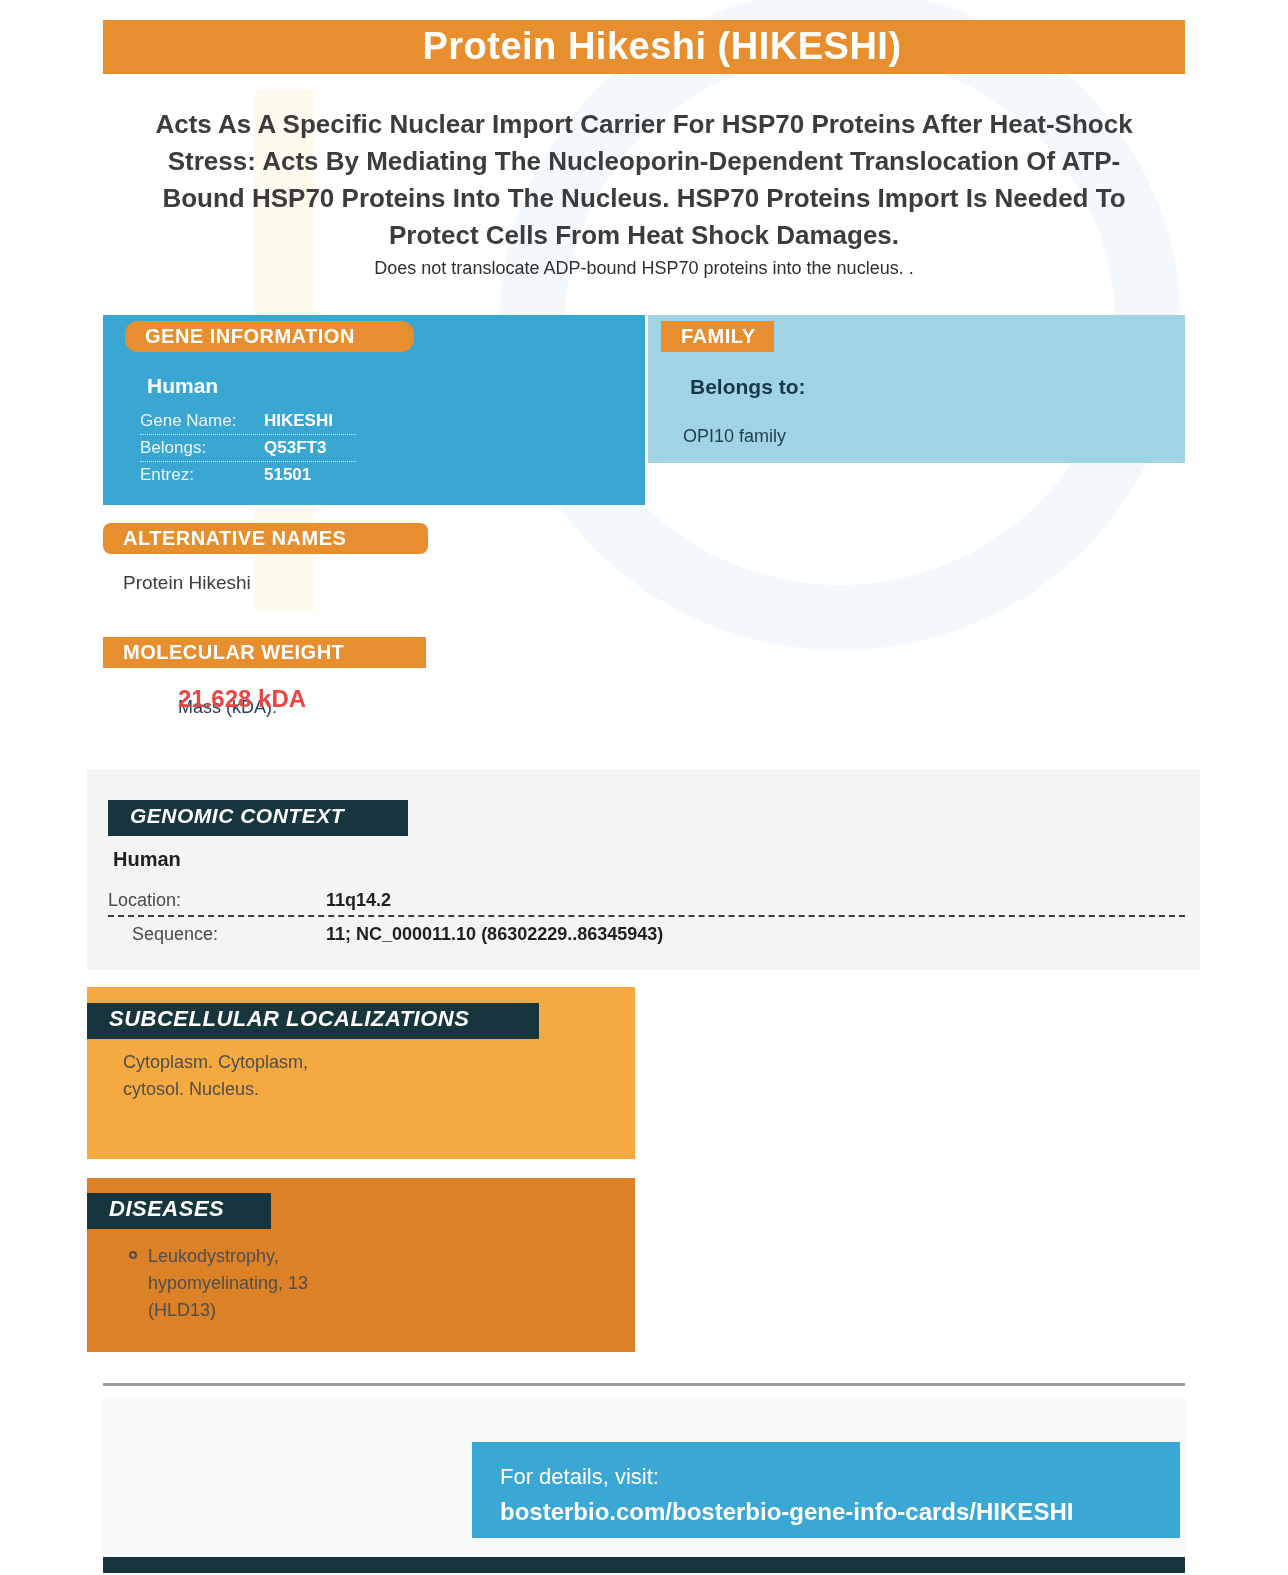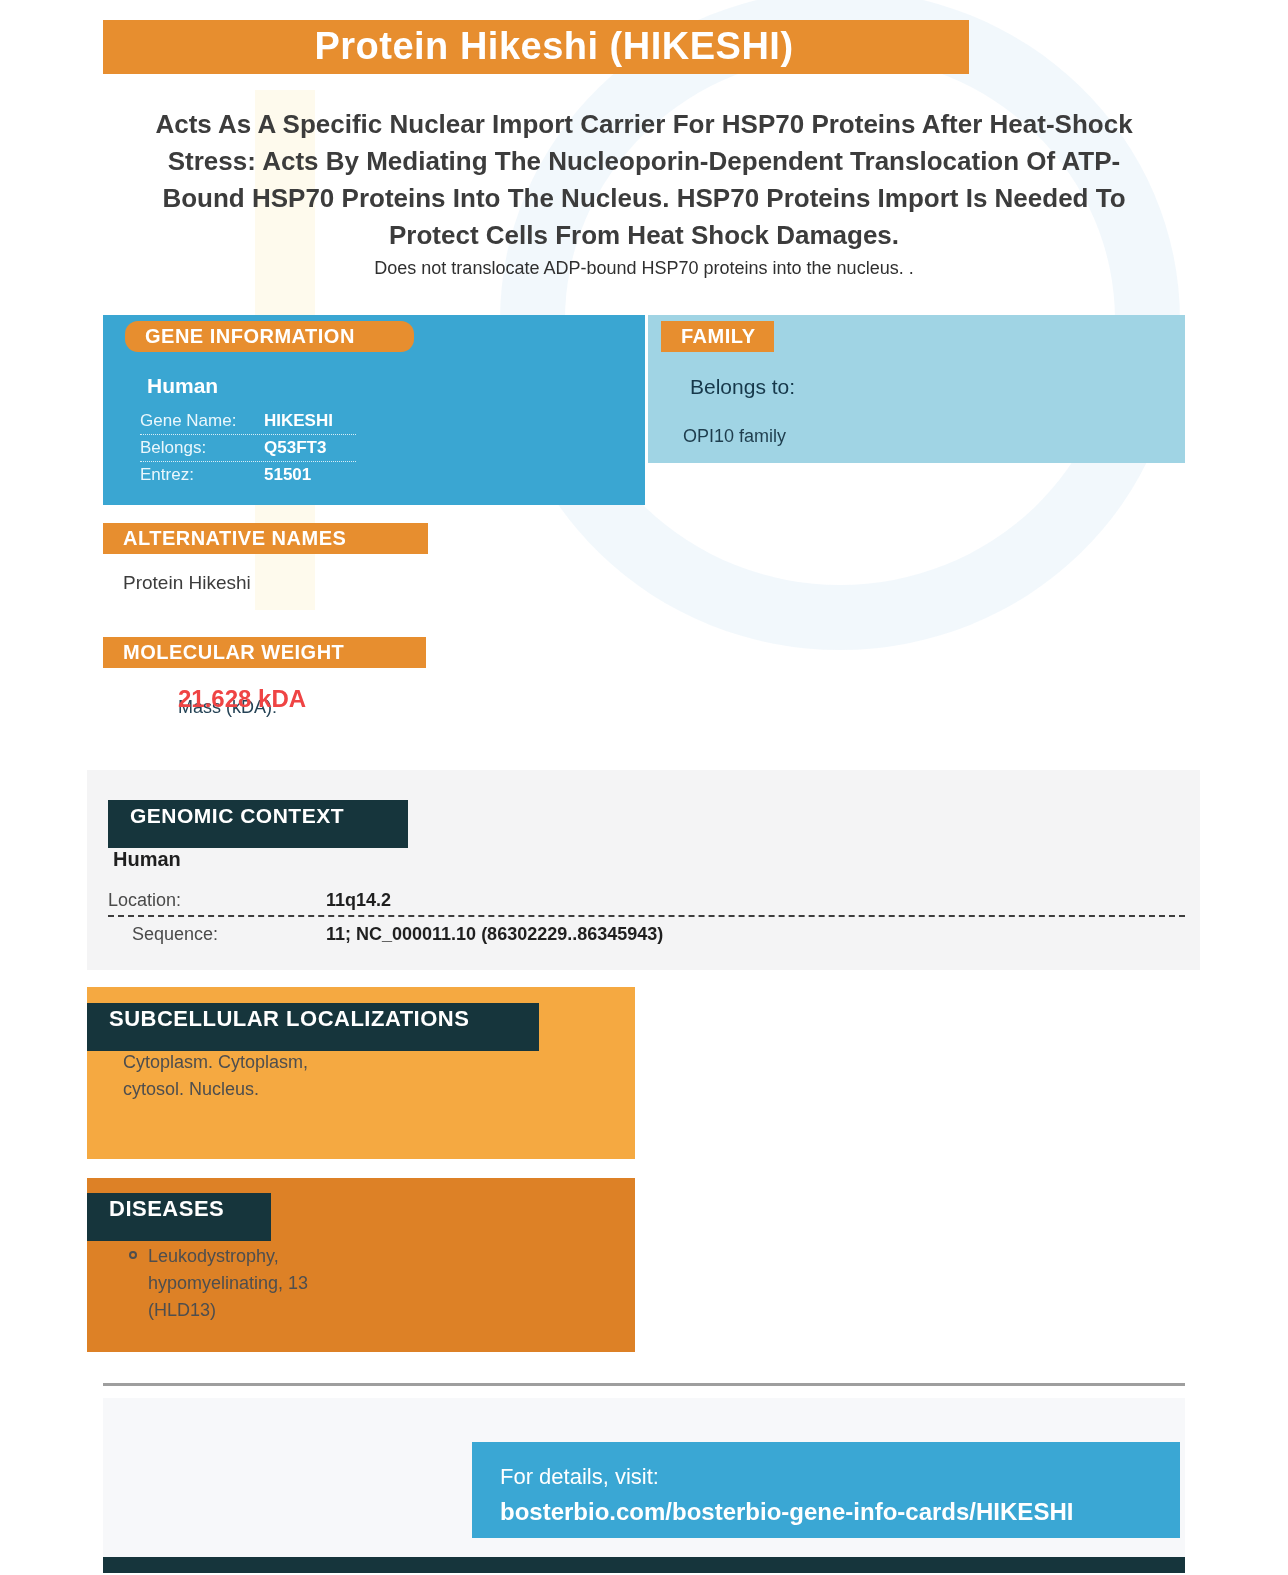--- a/index.html
+++ b/index.html
@@ -27,21 +27,21 @@
   .watermark2 {
     position: absolute;
     left: 255px; top: 90px;
     width: 60px; height: 520px;
     background: rgba(252, 243, 215, 0.45);
     z-index: 0;
   }
   .layer { position: relative; z-index: 1; }
 
   .title-bar {
-    left: 103px; top: 20px; width: 866px; height: 54px;
+    left: 103px; top: 20px; width: 1082px; height: 54px;
     background: #E78E2F;
     color: #ffffff;
     font-size: 38px; font-weight: bold;
     text-align: center; line-height: 53px;
     letter-spacing: 0.5px;
     padding-left: 36px;
   }
   .description {
     left: 140px; top: 106px; width: 1008px;
     color: #3C3C3C;
@@ -66,36 +66,37 @@
     padding-left: 20px;
     letter-spacing: 0.5px;
   }
   .badge-dark {
     position: absolute;
     background: #16353C;
     color: #ffffff;
     font-weight: bold;
     font-size: 21px;
     line-height: 32px;
-    height: 48px;
+    height: 36px;
     padding-left: 22px;
     letter-spacing: 0.5px;
+    font-style: italic;
   }
 
   
   .gene-box { left: 103px; top: 315px; width: 542px; height: 190px; background: #3AA6D2; }
   .gene-species { left: 147px; top: 374px; color: #ffffff; font-size: 21px; font-weight: bold; }
   .gene-row { left: 140px; width: 216px; height: 27px; color: #ffffff; font-size: 17px; line-height: 26px; }
   .gene-row .lbl { display: inline-block; width: 124px; color: #EAF7FC; }
   .gene-row .val { font-weight: bold; }
   .dotline { border-bottom: 1px dotted rgba(255,255,255,0.8); }
 
   
   .family-box { left: 648px; top: 315px; width: 537px; height: 148px; background: #A0D4E4; }
-  .belongs { left: 690px; top: 375px; color: #16384A; font-size: 21px; font-weight: normal; }
+  .belongs { left: 690px; top: 375px; color: #16384A; font-size: 21px; font-weight: bold; }
   .family-val { left: 683px; top: 426px; color: #1E3D4D; font-size: 18px; }
 
   .altname-val { left: 123px; top: 572px; color: #3C3C3C; font-size: 19px; }
 
   .mass-label { left: 178px; top: 697px; color: #254356; font-size: 18px; }
   .mass-value { left: 178px; top: 685px; color: #ef4444; font-size: 24px; font-weight: bold; }
 
   
   .genomic-panel { left: 87px; top: 770px; width: 1113px; height: 200px; background: #F4F4F5; }
   .genomic-species { left: 113px; top: 848px; color: #1F1F1F; font-size: 20px; font-weight: bold; }
@@ -149,21 +150,21 @@
     </div>
     <div class="abs gene-row" style="top:462px;">
       <span class="lbl">Entrez:</span><span class="val">51501</span>
     </div>
 
     <div class="abs family-box"></div>
     <div class="badge-orange" style="left:661px; top:321px; width:113px;">FAMILY</div>
     <div class="abs belongs">Belongs to:</div>
     <div class="abs family-val">OPI10 family</div>
 
-    <div class="badge-orange" style="left:103px; top:523px; width:325px;">ALTERNATIVE NAMES</div>
+    <div class="badge-orange" style="left:103px; top:523px; width:325px;border-radius:8px;">ALTERNATIVE NAMES</div>
     <div class="abs altname-val">Protein Hikeshi</div>
 
     <div class="badge-orange" style="left:103px; top:637px; width:323px;">MOLECULAR WEIGHT</div>
     <div class="abs mass-label">Mass (kDA):</div>
     <div class="abs mass-value">21.628 kDA</div>
 
     <div class="abs genomic-panel"></div>
     <div class="badge-dark" style="left:108px; top:800px; width:300px;">GENOMIC CONTEXT</div>
     <div class="abs genomic-species">Human</div>
     <div class="abs gc-row-label" style="left:108px; top:890px;">Location:</div>

